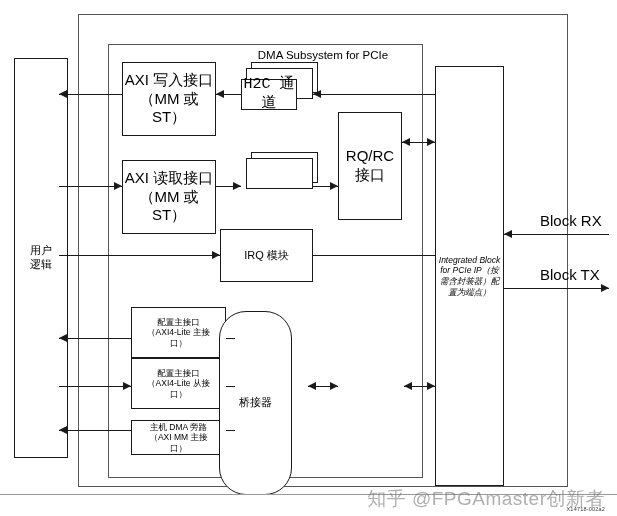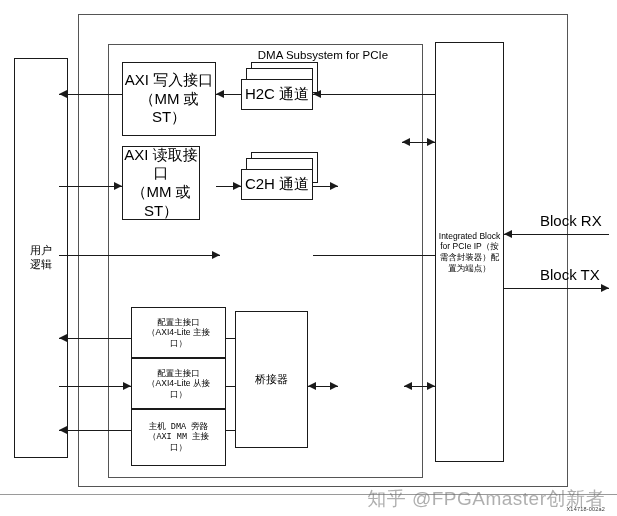--- a/index.html
+++ b/index.html
@@ -122,45 +122,46 @@
   <div class="frame" style="left:108px; top:44px; width:315px; height:434px;"></div>
 
   <div class="box fs11" style="left:14px; top:58px; width:54px; height:400px;">用户
 逻辑</div>
 
   <div class="box fs10" style="left:122px; top:62px; width:94px; height:74px;">AXI 写入接口
 （MM 或 ST）</div>
 
   <div class="ghost" style="left:251px; top:62px; width:67px; height:31px;"></div>
   <div class="ghost" style="left:246px; top:68px; width:67px; height:31px;"></div>
-  <div class="box fs10" style="left:241px; top:79px; width:72px; height:31px;">H2C 通道</div>
-
-  <div class="box fs10" style="left:122px; top:146px; width:78px; height:74px;">AXI 读取接口
+  <div class="box fs10" style="left:241px; top:79px; width:56px; height:31px;font-family:Liberation Mono, monospace;">H2C 通道</div>
+
+  <div class="box fs10" style="left:122px; top:160px; width:94px; height:74px;">AXI 读取接口
 （MM 或 ST）</div>
 
   <div class="ghost" style="left:251px; top:152px; width:67px; height:31px;"></div>
   <div class="ghost" style="left:246px; top:158px; width:67px; height:31px;"></div>
-  <div class="box fs10" style="left:241px; top:169px; width:72px; height:31px;">C2H 通道</div>
-
-
+
+  <div class="box fs10" style="left:338px; top:112px; width:64px; height:108px;">RQ/RC 接口</div>
+
+  <div class="box fs11" style="left:220px; top:229px; width:93px; height:53px;">IRQ 模块</div>
 
   <div class="box fs85" style="left:131px; top:307px; width:95px; height:51px;">配置主接口
 （AXI4-Lite 主接
 口）</div>
   <div class="box fs85" style="left:131px; top:358px; width:95px; height:51px;">配置主接口
 （AXI4-Lite 从接
 口）</div>
-  <div class="box fs85" style="left:131px; top:409px; width:95px; height:57px;font-family:Liberation Mono, monospace;">主机 DMA 旁路
+  <div class="box fs85" style="left:131px; top:420px; width:95px; height:35px;">主机 DMA 旁路
 （AXI MM 主接
 口）</div>
 
-  <div class="box fs11" style="left:235px; top:311px; width:73px; height:137px;">桥接器</div>
-
-
-  <div class="box fs85" style="left:435px; top:42px; width:69px; height:420px;">Integrated Block
+  <div class="box fs11" style="left:219px; top:311px; width:73px; height:184px;border-radius:27px;">桥接器</div>
+
+
+  <div class="box fs85" style="left:435px; top:66px; width:69px; height:420px;font-style:italic;">Integrated Block
 for PCIe IP（按
 需含封装器）配
 置为端点）</div>
 
   <div class="ln h" style="left:313px; top:94px; width:122px;"></div>
   <div class="arrow ar-left" style="left:313px; top:90px;"></div>
 
   <div class="ln h" style="left:216px; top:94px; width:25px;"></div>
   <div class="arrow ar-left" style="left:216px; top:90px;"></div>
 

